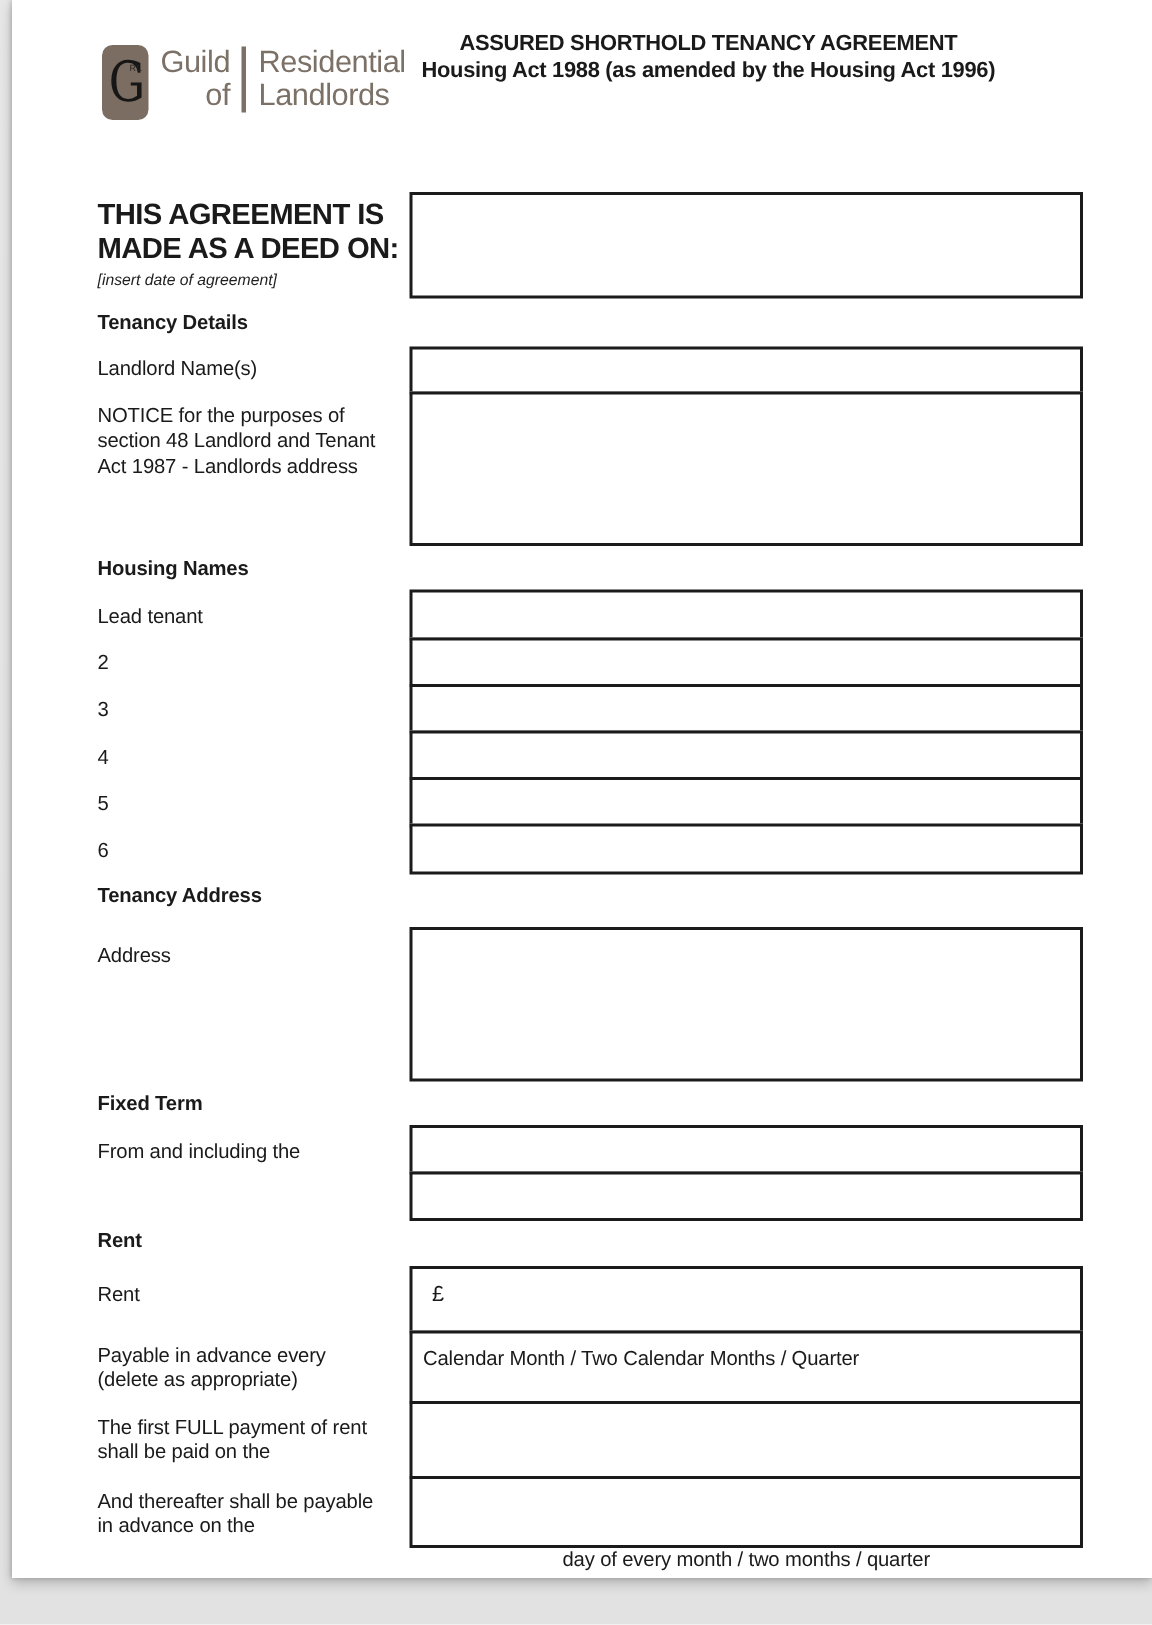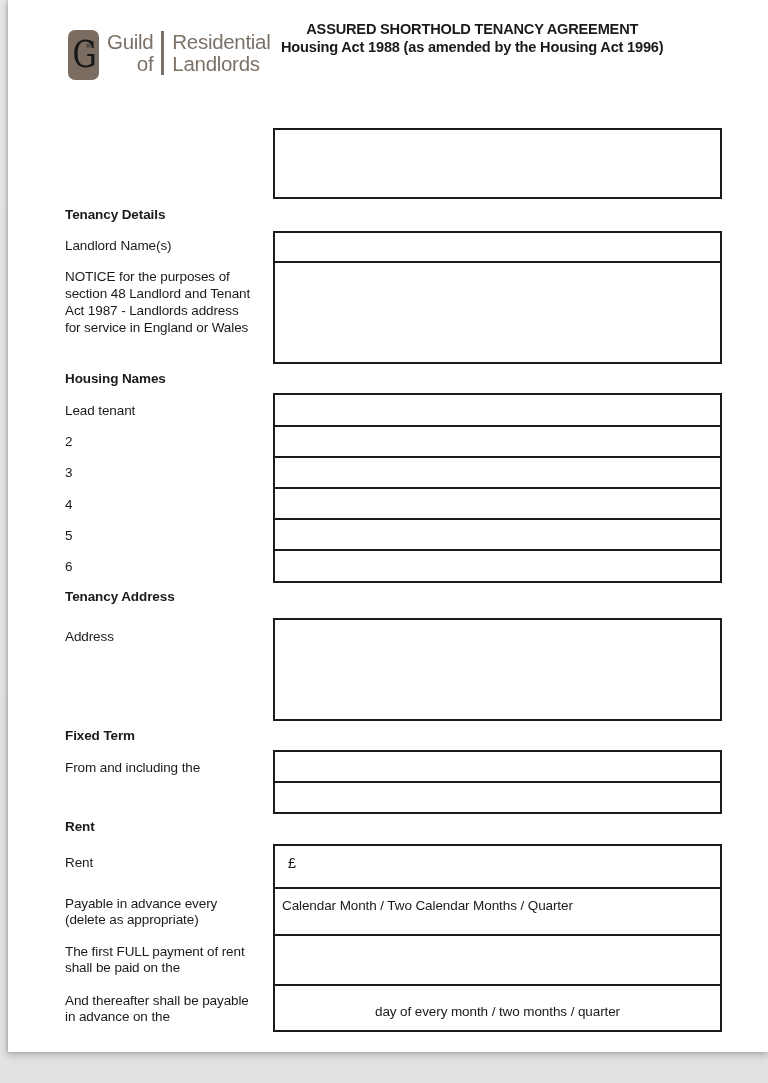--- a/index.html
+++ b/index.html
@@ -68,21 +68,21 @@
   .box-address{top:618px;height:103px;}
   .box-from{top:750px;height:33px;}
   .box-to{top:781px;height:33px;}
   .box-rent{top:843.5px;height:45.5px;}
   .box-payable{top:886.5px;height:49.5px;}
   .box-first{top:933.5px;height:52px;}
   .box-thereafter{top:983.5px;height:48px;}
 
   .box-rent .currency{display:block;padding:9px 0 0 13px;font-size:14.5px;}
   .box-payable .opt{display:block;padding:9.5px 0 0 7px;font-size:13.5px;letter-spacing:-0.1px;}
-  .box-thereafter .opt{display:block;padding-top:18px;font-size:13.5px;text-align:center;letter-spacing:-0.1px;}
+  .box-thereafter .opt{display:block;padding-top:18px;font-size:13.5px;text-align:center;letter-spacing:-0.1px;margin-top:28px;}
 
   
   .lt-landlord-details{top:207px;}
   .lt-landlord-name{top:237px;}
   .lt-notice{top:268px;}
   .lt-tenant-names{top:371px;}
   .lt-t0{top:402px;} .lt-t1{top:433px;} .lt-t2{top:464px;}
   .lt-t3{top:496px;} .lt-t4{top:527px;} .lt-t5{top:558px;}
   .lt-tenancy-address{top:589px;}
   .lt-address{top:628px;}
@@ -115,31 +115,35 @@
         <span>Residential</span>
         <span>Landlords</span>
       </div>
     </div>
 
     <div class="title-block">
       <div class="title-line">ASSURED SHORTHOLD TENANCY AGREEMENT</div>
       <div class="title-line">Housing Act 1988 (as amended by the Housing Act 1996)</div>
     </div>
 
+    <div class="deed-label">
+      <div class="deed-line">THIS AGREEMENT IS</div>
+      <div class="deed-line">MADE AS A DEED ON:</div>
+      <div class="deed-hint">[insert date of agreement]</div>
+    </div>
     <div class="fbox box-deed"></div>
 
     <div class="sect lt-landlord-details">Tenancy Details</div>
     <div class="lbl lt-landlord-name">Landlord Name(s)</div>
     <div class="fbox box-landlord-name"></div>
 
     <div class="lbl lt-notice">
       <div>NOTICE for the purposes of</div>
       <div>section 48 Landlord and Tenant</div>
       <div>Act 1987 - Landlords address</div>
-      <div>for service in England or Wales</div>
     </div>
     <div class="fbox box-notice"></div>
 
     <div class="sect lt-tenant-names">Housing Names</div>
     <div class="lbl lt-t0">Lead tenant</div>
     <div class="lbl lt-t1">2</div>
     <div class="lbl lt-t2">3</div>
     <div class="lbl lt-t3">4</div>
     <div class="lbl lt-t4">5</div>
     <div class="lbl lt-t5">6</div>

